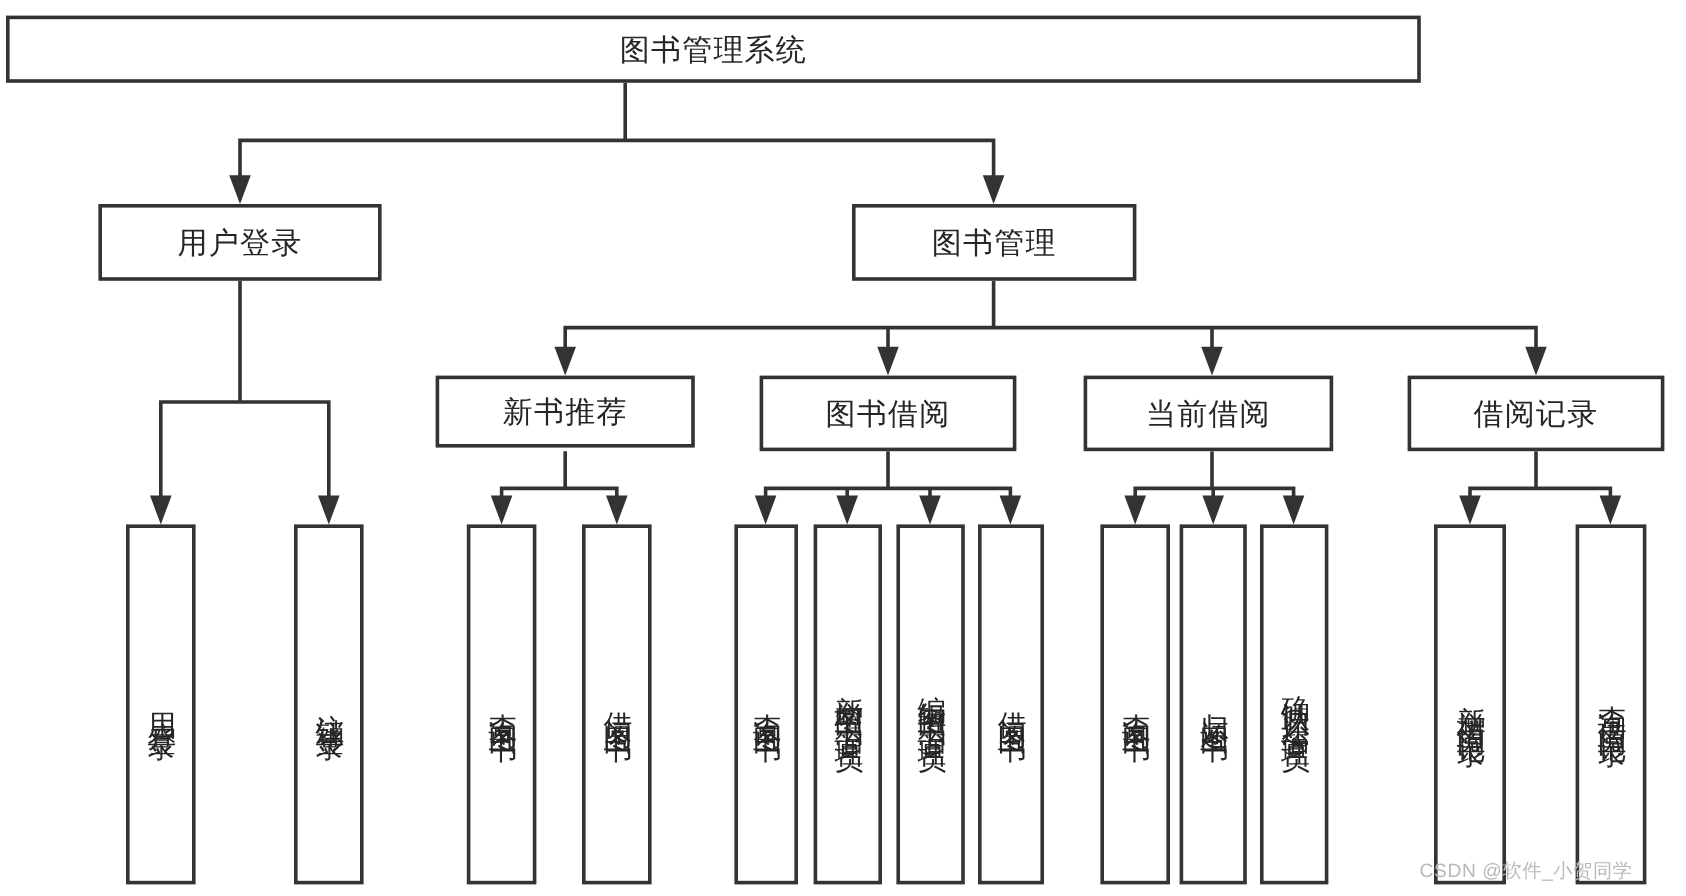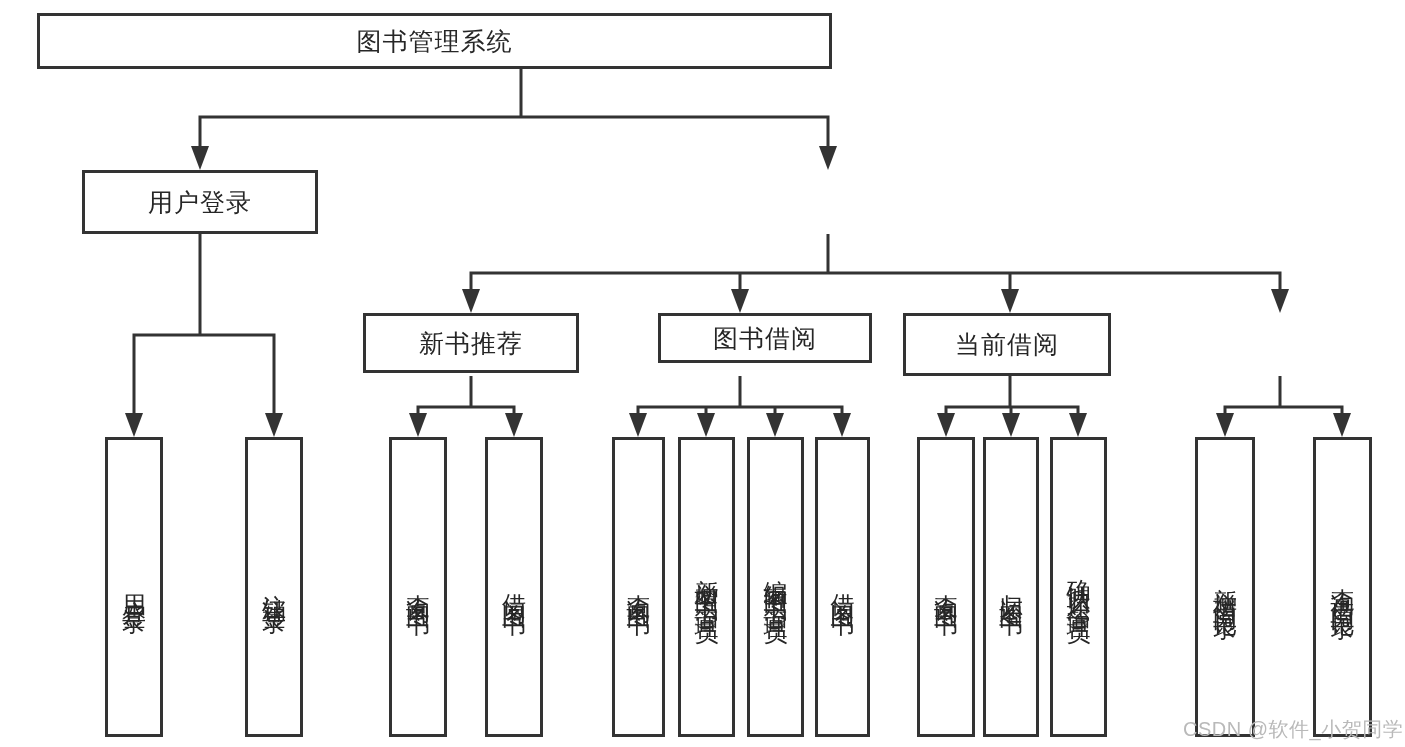--- a/index.html
+++ b/index.html
@@ -44,21 +44,21 @@
   .box.v span {
     writing-mode: vertical-rl;
     text-orientation: mixed;
     letter-spacing: 6px;
     line-height: 1;
   }
   .watermark {
     position: absolute;
     left: 1183px;
     top: 716px;
-    font-size: 20px;
+    font-size: 16px;
     color: #b9b9b9;
     white-space: nowrap;
     letter-spacing: 0.5px;
     z-index: 5;
   }
 </style>
 </head>
 <body>
 
 <div class="canvas">
@@ -99,36 +99,42 @@
       <polygon points="766,413 784,413 775,437"></polygon>
       <polygon points="833,413 851,413 842,437"></polygon>
       <polygon points="937,413 955,413 946,437"></polygon>
       <polygon points="1002,413 1020,413 1011,437"></polygon>
       <polygon points="1069,413 1087,413 1078,437"></polygon>
       <polygon points="1216,413 1234,413 1225,437"></polygon>
       <polygon points="1333,413 1351,413 1342,437"></polygon>
     </g>
   </svg>
 
-  <div class="box h" style="left:37px; top:13px; width:795px; height:56px">
+  <div class="box h" style="left:5px; top:13px; width:1179px; height:56px">
     <span>图书管理系统</span>
   </div>
 
   <div class="box h" style="left:82px; top:170px; width:236px; height:64px">
     <span>用户登录</span>
   </div>
+  <div class="box h" style="left:710px; top:170px; width:237px; height:64px">
+    <span>图书管理</span>
+  </div>
 
   <div class="box h" style="left:363px; top:313px; width:216px; height:60px">
     <span>新书推荐</span>
   </div>
-  <div class="box h" style="left:658px; top:313px; width:214px; height:50px">
+  <div class="box h" style="left:633px; top:313px; width:214px; height:63px">
     <span>图书借阅</span>
   </div>
   <div class="box h" style="left:903px; top:313px; width:208px; height:63px">
     <span>当前借阅</span>
+  </div>
+  <div class="box h" style="left:1173px; top:313px; width:214px; height:63px">
+    <span>借阅记录</span>
   </div>
 
   <div class="box v" style="left:105px; top:437px; width:58px; height:300px">
     <span>用户登录</span>
   </div>
   <div class="box v" style="left:245px; top:437px; width:58px; height:300px">
     <span>注销登录</span>
   </div>
 
   <div class="box v" style="left:389px; top:437px; width:58px; height:300px">

